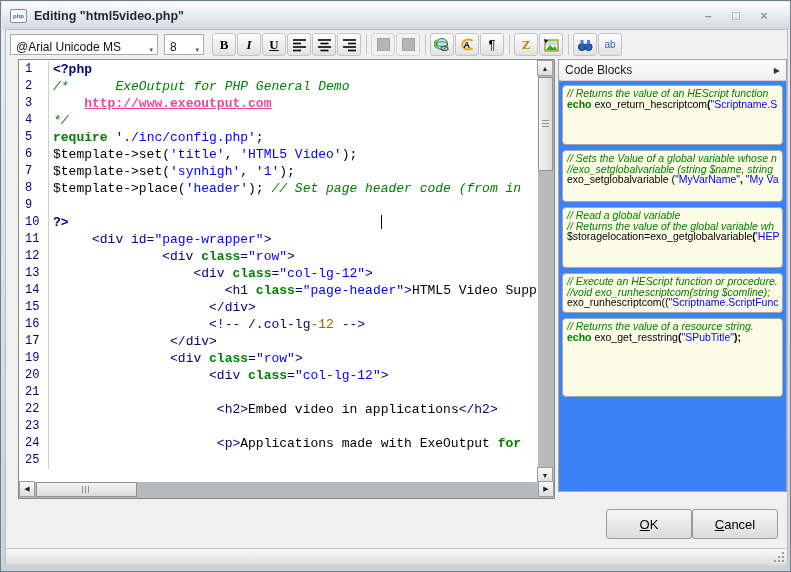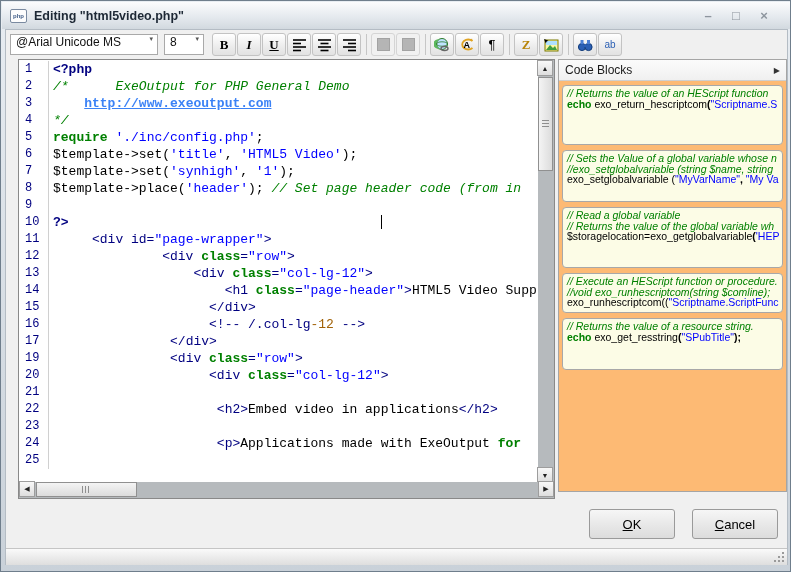--- a/index.html
+++ b/index.html
@@ -28,21 +28,21 @@
   }
   
   .content {
     position:absolute; left:4px; top:28px; width:783px; height:536px;
     background:#f0f0f0; border:1px solid #b4bcc4;
   }
   
   .toolbar { position:absolute; left:0; top:0; width:100%; height:29px; display:flex; align-items:center; padding-left:4px; }
   .combo {
     height:21px; background:#fff; border:1px solid #a9a9a9; display:flex;
-    align-items:flex-start; font-size:12px; color:#111; position:relative; padding-left:5px;
+    align-items:flex-end; font-size:12px; color:#111; position:relative; padding-left:5px;
   }
   .combo .arrow { position:absolute; right:4px; font-size:7px; color:#555; }
   .combo-font { width:148px; margin-right:6px; }
   .combo-size { width:40px; margin-right:8px; }
   .tbtn {
     width:24px; height:23px; margin-right:1px; border:1px solid #c3c3c3; border-radius:3px;
     background:linear-gradient(#ffffff,#ececec 60%, #e2e2e2);
     display:flex; align-items:center; justify-content:center; font-size:13px; color:#000;
   }
   .tbtn.disabled { background:#f1f1f1; border-color:#d5d5d5; }
@@ -65,59 +65,59 @@
     width:30px; flex:0 0 30px; padding-left:6px; color:#000080; font-size:12px;
     border-right:1px solid #d0d0d0; background:#fff;
   }
   .ed-code { position:relative; padding-left:4px; color:#000; }
   .sg-k { color:#008000; font-weight:bold; }
   .sg-c { color:#008000; font-style:italic; }
   .sg-s { color:#0000ff; }
   .sg-t { color:#000080;font-family:Liberation Mono, monospace; }
   .sg-p { color:#000080; font-weight:bold; }
   .sg-n { color:#a16207; }
-  .sg-l { color:#3b82f6; font-weight:bold; text-decoration:underline; }
+  .sg-l { color:#ec4899; font-weight:bold; text-decoration:underline; }
   .sg-b { color:#000; font-weight:bold; }
   .caret { position:absolute; top:1px; width:1.5px; height:14px; background:#000; }
   
   .vsb { position:absolute; right:0; top:0; width:16px; height:423px; background:#b6babd; }
   .hsb { position:absolute; left:0; bottom:0; width:535px; height:16px; background:#b6babd; }
   .sb-btn {
     position:absolute; width:16px; height:16px;
     background:linear-gradient(#f8f8f8,#dedede); border:1px solid #9d9d9d;
     display:flex; align-items:center; justify-content:center; font-size:7px; color:#222;
   }
   .sb-thumb {
     position:absolute; background:linear-gradient(90deg,#f4f4f4,#dcdcdc); border:1px solid #909090;
     display:flex; align-items:center; justify-content:center;
   }
   .hsb .sb-thumb { background:linear-gradient(#f4f4f4,#dcdcdc); }
   .grip-h { width:9px; height:7px; background:repeating-linear-gradient(90deg,#8f8f8f 0 1px,transparent 1px 3px); }
   .grip-v { width:7px; height:9px; background:repeating-linear-gradient(#8f8f8f 0 1px,transparent 1px 3px); }
   
   .panel {
     position:absolute; left:552px; top:29px; width:229px; height:433px;
-    background:#fdba74; border:1px solid #a5a5a5;
+    background:#3b82f6; border:1px solid #a5a5a5;
   }
   .panel-header {
     height:21px; background:linear-gradient(#fbfbfb,#f0f0f0); border-bottom:1px solid #cfcfcf;
     display:flex; align-items:center; font-size:12px; color:#1a1a1a; padding:0 6px;
   }
   .panel-header .hdr-arrow { margin-left:auto; font-size:8px; color:#333; }
   .blocks { padding:4px 3px; display:flex; flex-direction:column; gap:5px; }
   .block {
     background:#fcfce6; border:1px solid #a8a8a8; border-radius:4px;
     padding:2px 4px; overflow:hidden; white-space:nowrap;
   }
   .block:nth-of-type(1){ height:60px; } .block:nth-of-type(2){ height:52px; }
   .block:nth-of-type(3){ height:61px; } .block:nth-of-type(4){ height:40px; }
-  .block:nth-of-type(5){ height:52px; }
+  .block:nth-of-type(5){ height:79px; }
   .bl-line { font-size:10.5px; line-height:10.5px; color:#000; }
   
-  .btnrow { position:absolute; left:0; top:479px; width:772px; display:flex; justify-content:flex-end; gap:17px; }
+  .btnrow { position:absolute; left:0; top:479px; width:772px; display:flex; justify-content:flex-end; }
   .dlg-btn {
     width:86px; height:30px; font-family:"Liberation Sans",sans-serif; font-size:13px; color:#000;
     background:linear-gradient(#f6f6f6,#eaeaea 45%, #dcdcdc); border:1px solid #9a9a9a; border-radius:3px;
   }
   
   .statusbar {
     position:absolute; left:0; top:518px; width:781px; height:17px;
     background:linear-gradient(#fafafa,#dedede); border-top:1px solid #c5c5c5;
   }
   .resize-grip { position:absolute; right:3px; bottom:3px; width:11px; height:11px; }

